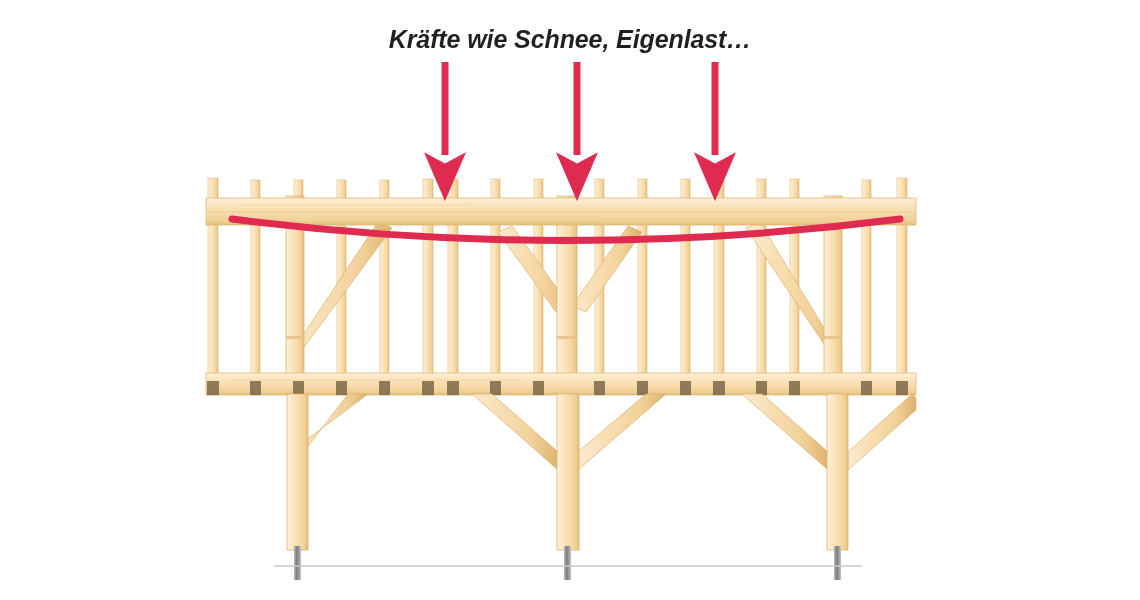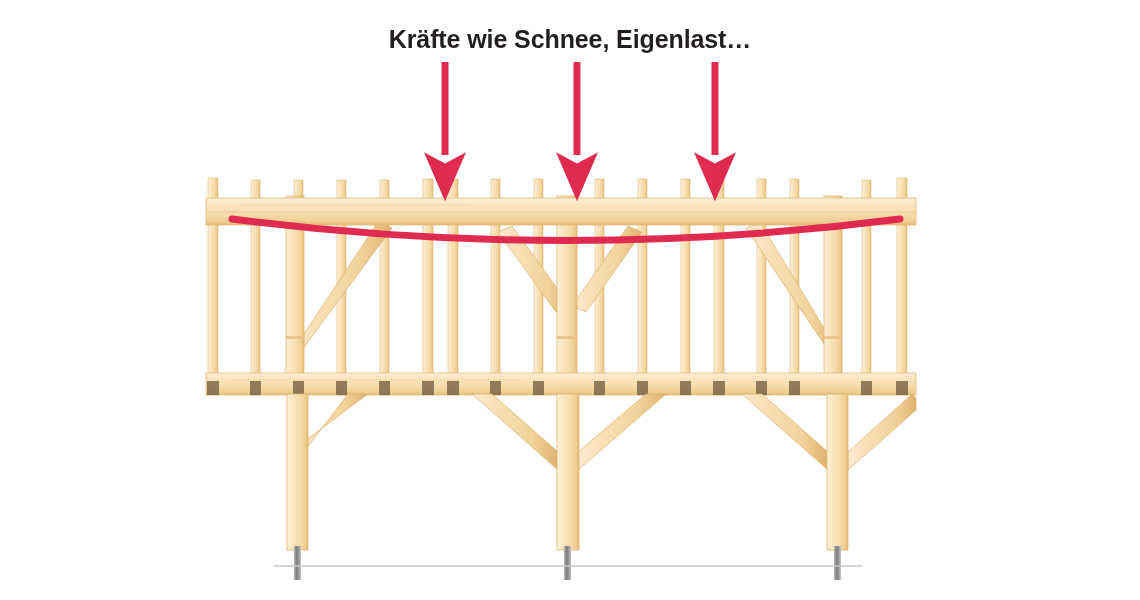--- a/index.html
+++ b/index.html
@@ -10,20 +10,21 @@
   }
   body {
     font-family: "Liberation Sans", sans-serif;
   }
   #stage {
     position: relative;
     width: 991px;
     height: 600px;
     background: #ffffff;
     overflow: hidden;
+    font-style: italic;
   }
   #caption {
     position: absolute;
     left: 0;
     top: 25px;
     width: 1140px;
     text-align: center;
     font-family: "Liberation Sans", sans-serif;
     font-size: 25px;
     font-weight: bold;

